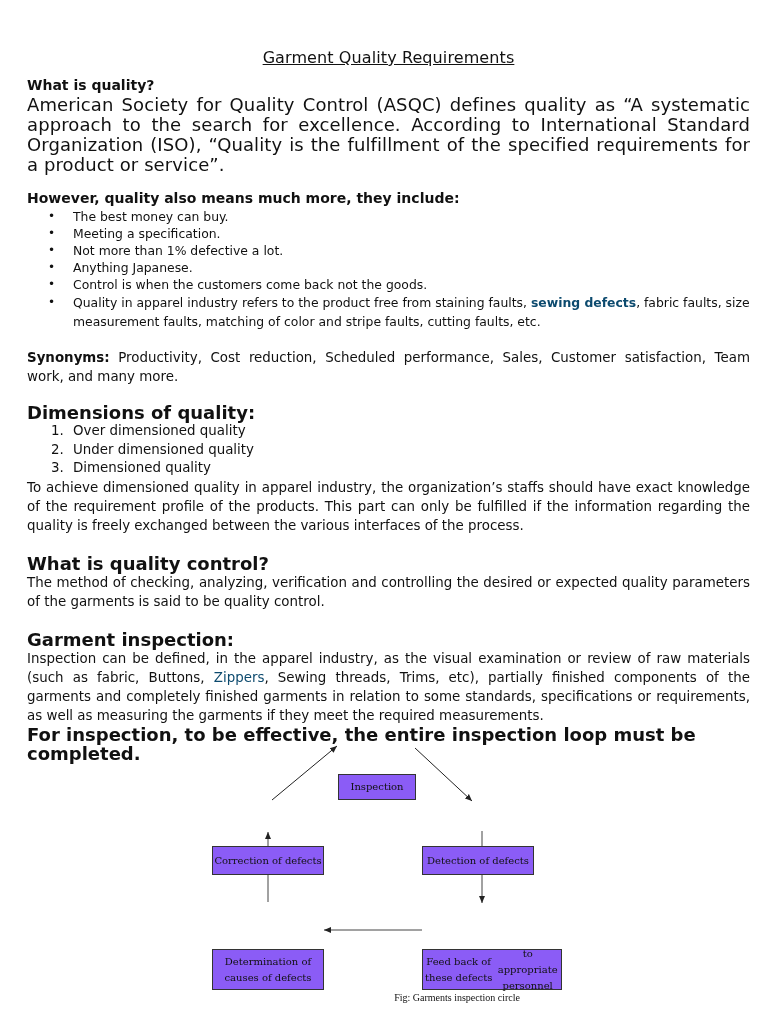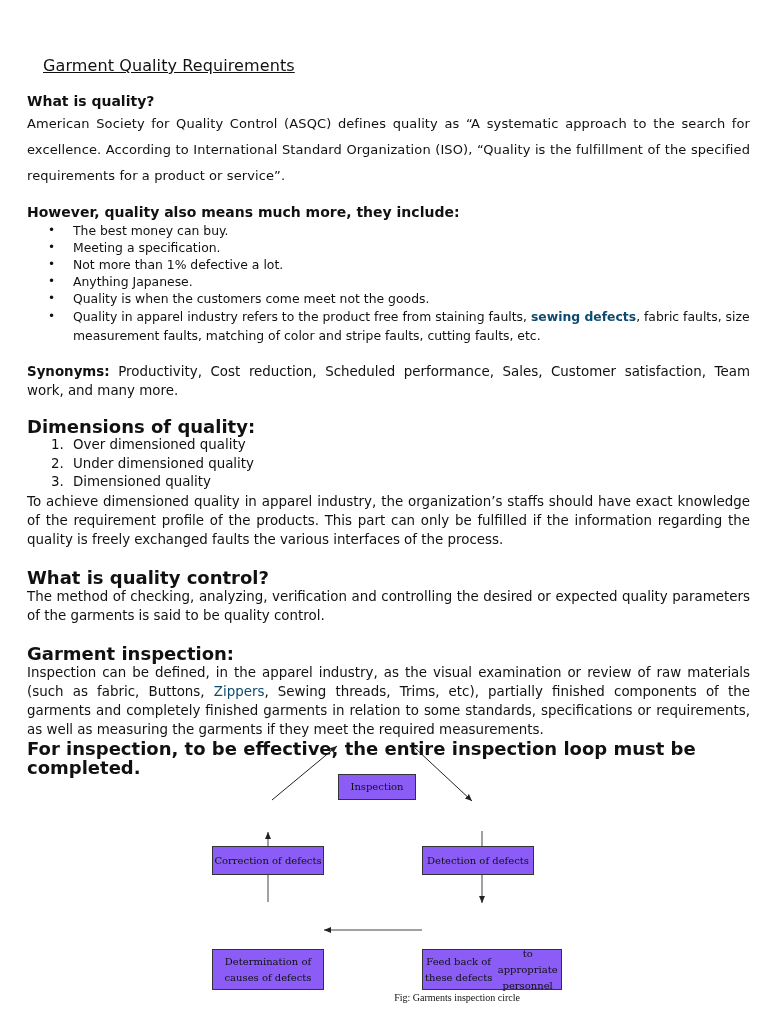--- a/index.html
+++ b/index.html
@@ -1,19 +1,19 @@
 <!DOCTYPE html>
 <html><head>
 <meta charset="utf-8">
 <style>
   html, body { margin: 0; padding: 0; background: #ffffff; }
   body { width: 768px; height: 1024px; position: relative; overflow: hidden;
          font-family: "DejaVu Sans", sans-serif; color: #111; }
   .page { position: absolute; left: 27px; top: 40px; width: 723px; }
-  .title { font-size: 16px; text-decoration: underline; line-height: 20px; margin: 16px; font-weight: normal; letter-spacing: 0.1px; }
+  .title { font-size: 16px; text-decoration: underline; line-height: 20px; margin: 8px; font-weight: normal; letter-spacing: 0.1px; text-align: center; }
   .h { font-weight: bold; font-size: 14px; line-height: 19px; margin: 0; }
   .h2 { font-weight: bold; font-size: 18px; line-height: 19px; margin: 0; }
   .p { font-size: 12.6px; line-height: 18.5px; margin: 0; text-align: justify; letter-spacing: 0.1px; }
   .p13 { font-size: 13.4px; line-height: 19px; margin: 0; text-align: justify; }
   ul.bul { margin: 0; padding: 0 0 0 46px; list-style: none; }
   ul.bul li { position: relative; font-size: 12.4px; line-height: 17px; }
   ul.bul li::before { content: "\2022"; position: absolute; left: -25px; top: 0; font-size: 12px; }
   ol.num { margin: 0; padding: 0 0 0 46px; list-style: none; }
   ol.num li { font-size: 13.4px; line-height: 18.6px; position: relative; }
   ol.num li .n { position: absolute; left: -22px; }
@@ -24,48 +24,48 @@
          font-size: 10px; color: #111; display: flex; align-items: center; justify-content: center; text-align: center; line-height: 16px; margin-top: 44px; }
   .caption { position: absolute; left: 250px; width: 270px; top: 948px; text-align: right; font-family: "Liberation Serif", serif; font-size: 10px; margin-top: 44px; }
 </style>
 </head>
 <body>
 
 <div class="page">
   <h1 class="title">Garment Quality Requirements</h1>
 
   <h2 class="h">What is quality?</h2>
-  <p class="p" style="font-size:13px; line-height:26px;">American Society for Quality Control (ASQC) defines quality as “A systematic approach to the search for excellence. According to International Standard Organization (ISO), “Quality is the fulfillment of the specified requirements for a product or service”.</p>
+  <p class="p" style="font-size:18px; line-height:20px;">American Society for Quality Control (ASQC) defines quality as “A systematic approach to the search for excellence. According to International Standard Organization (ISO), “Quality is the fulfillment of the specified requirements for a product or service”.</p>
 
   <div style="height:14px"></div>
   <h2 class="h">However, quality also means much more, they include:</h2>
   <ul class="bul">
     <li>The best money can buy.</li>
     <li>Meeting a specification.</li>
     <li>Not more than 1% defective a lot.</li>
     <li>Anything Japanese.</li>
-    <li>Quality is when the customers come meet not the goods.</li>
+    <li>Control is when the customers come back not the goods.</li>
     <li style="line-height:19px;">
       <span>Quality in apparel industry refers to the product free from staining faults, </span><span class="link bold">sewing defects</span><span>, fabric faults, size measurement faults, matching of color and stripe faults, cutting faults, etc.</span>
     </li>
   </ul>
 
   <div style="height:17px"></div>
   <p class="p13">
     <span class="bold">Synonyms:</span><span> Productivity, Cost reduction, Scheduled performance, Sales, Customer satisfaction, Team work, and many more.</span>
   </p>
 
   <div style="height:17px"></div>
   <h2 class="h2">Dimensions of quality:</h2>
   <ol class="num">
     <li><span class="n">1.</span><span>Over dimensioned quality</span></li>
     <li><span class="n">2.</span><span>Under dimensioned quality</span></li>
     <li><span class="n">3.</span><span>Dimensioned quality</span></li>
   </ol>
-  <p class="p13">To achieve dimensioned quality in apparel industry, the organization’s staffs should have exact knowledge of the requirement profile of the products. This part can only be fulfilled if the information regarding the quality is freely exchanged faults the various interfaces of the process.</p>
+  <p class="p13">To achieve dimensioned quality in apparel industry, the organization’s staffs should have exact knowledge of the requirement profile of the products. This part can only be fulfilled if the information regarding the quality is freely exchanged between the various interfaces of the process.</p>
 
   <div style="height:19px"></div>
   <h2 class="h2">What is quality control?</h2>
   <p class="p13">The method of checking, analyzing, verification and controlling the desired or expected quality parameters of the garments is said to be quality control.</p>
 
   <div style="height:19px"></div>
   <h2 class="h2">Garment inspection:</h2>
   <p class="p13">
     <span>Inspection can be defined, in the apparel industry, as the visual examination or review of raw materials (such as fabric, Buttons, </span><span class="link">Zippers</span><span>, Sewing threads, Trims, etc), partially finished components of the garments and completely finished garments in relation to some standards, specifications or requirements, as well as measuring the garments if they meet the required measurements.</span>
   </p>

